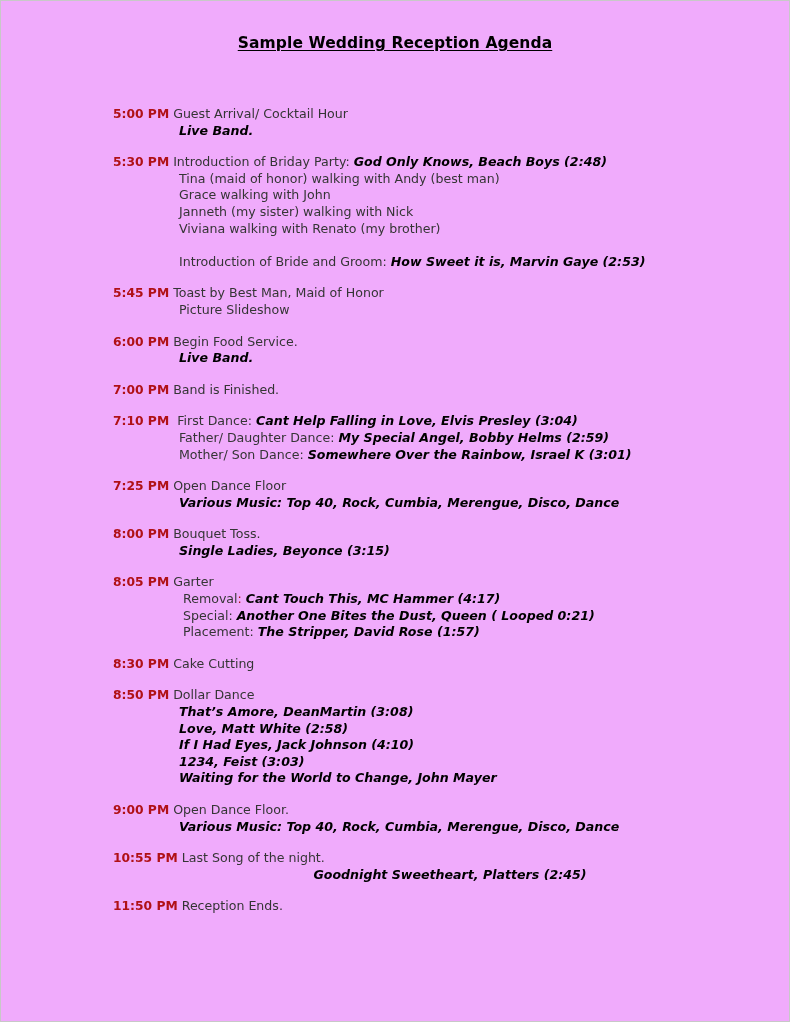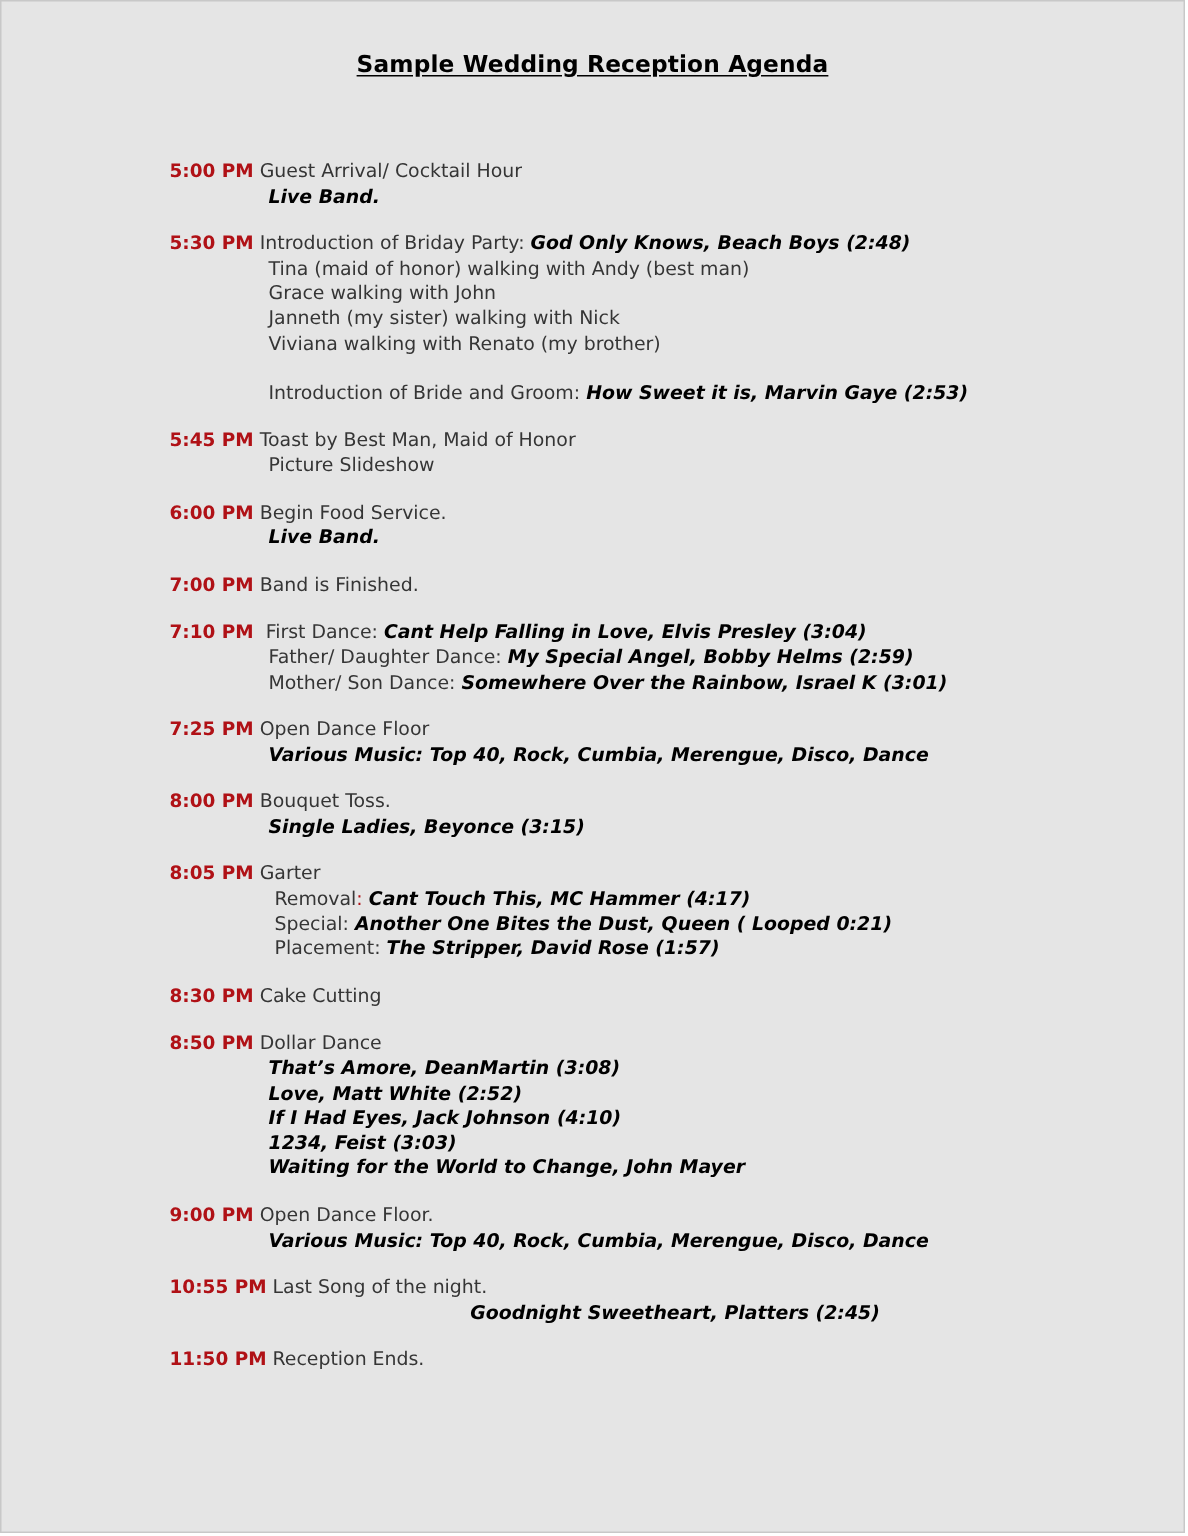--- a/index.html
+++ b/index.html
@@ -13,21 +13,21 @@
     height: 1024px;
     font-family: "DejaVu Sans", sans-serif;
     overflow: hidden;
   }
   .page {
     position: relative;
     width: 790px;
     height: 1022px;
     box-sizing: border-box;
     border: 1px solid #c8c8c8;
-    background: #e5e5e5;
+    background: #f0abfc;
   }
   .doc-title {
     text-align: center;
     font-family: "DejaVu Sans", sans-serif;
     font-size: 15.5px;
     font-weight: bold;
     color: #000000;
     letter-spacing: 0.1px;
     margin: 0;
     padding-top: 33px;
@@ -157,21 +157,21 @@
           <div class="line i2"><span>Placement: </span><span class="em">The Stripper, David Rose (1:57)</span></div>
         </div>
       </div>
       <div class="entry">
         <div class="entry-head"><span class="time">8:30 PM</span><span class="head-text"> Cake Cutting</span></div>
       </div>
       <div class="entry">
         <div class="entry-head"><span class="time">8:50 PM</span><span class="head-text"> Dollar Dance</span></div>
         <div class="lines">
           <div class="line i1"><span class="em">That’s Amore, DeanMartin (3:08)</span></div>
-          <div class="line i1"><span class="em">Love, Matt White (2:52)</span></div>
+          <div class="line i1"><span class="em">Love, Matt White (2:58)</span></div>
           <div class="line i1"><span class="em">If I Had Eyes, Jack Johnson (4:10)</span></div>
           <div class="line i1"><span class="em">1234, Feist (3:03)</span></div>
           <div class="line i1"><span class="em">Waiting for the World to Change, John Mayer</span></div>
         </div>
       </div>
       <div class="entry">
         <div class="entry-head"><span class="time">9:00 PM</span><span class="head-text"> Open Dance Floor.</span></div>
         <div class="lines">
           <div class="line i1"><span class="em">Various Music: Top 40, Rock, Cumbia, Merengue, Disco, Dance</span></div>
         </div>

